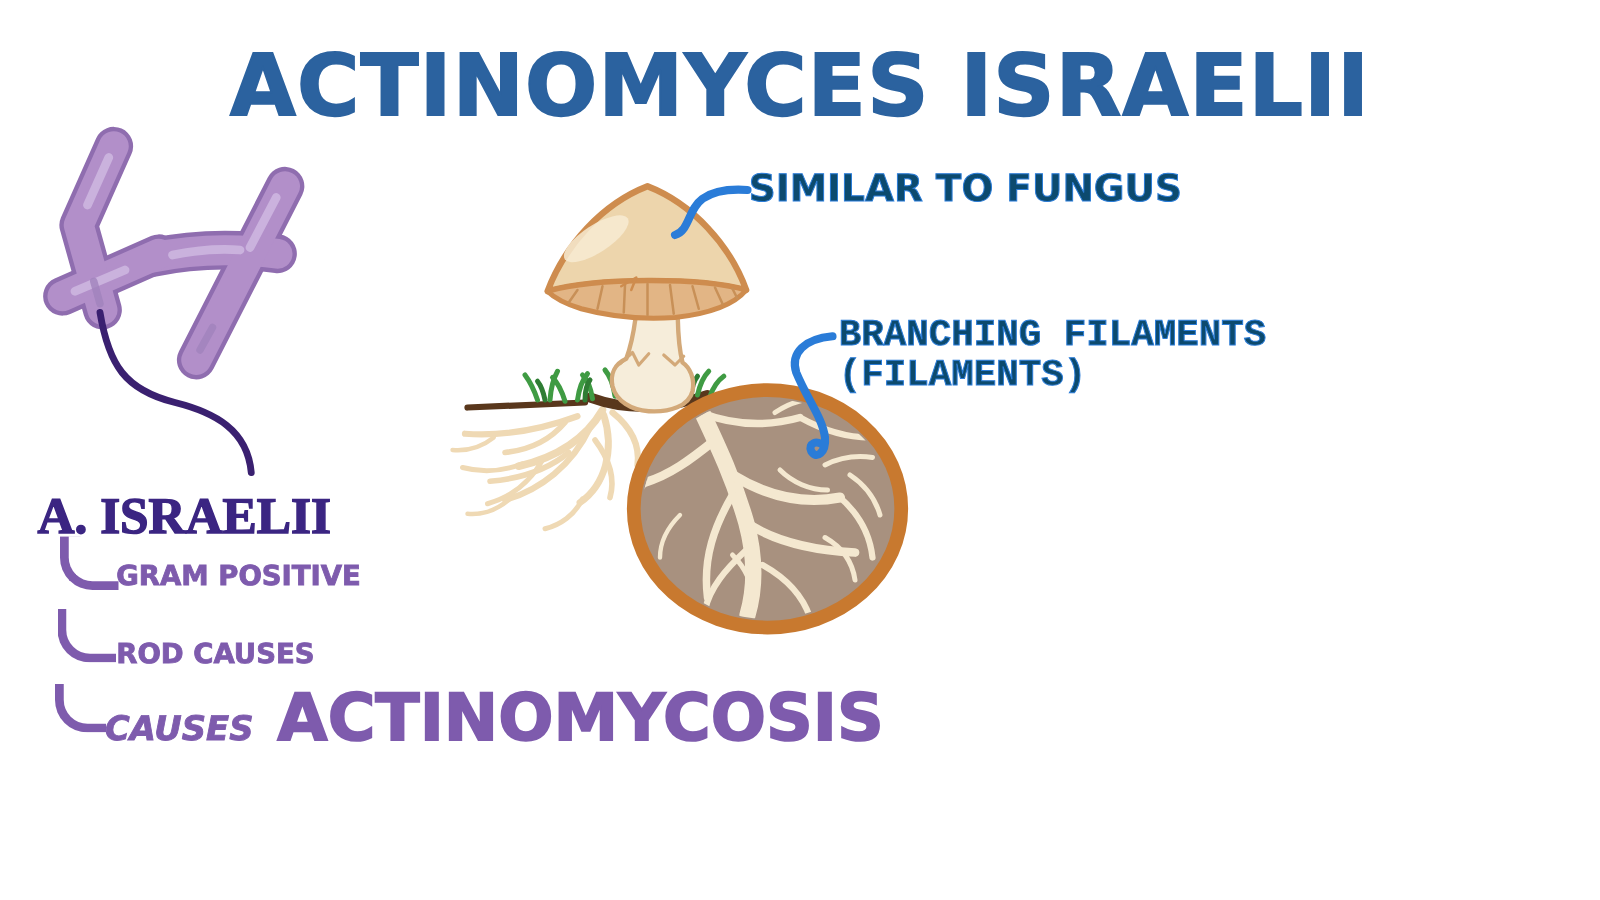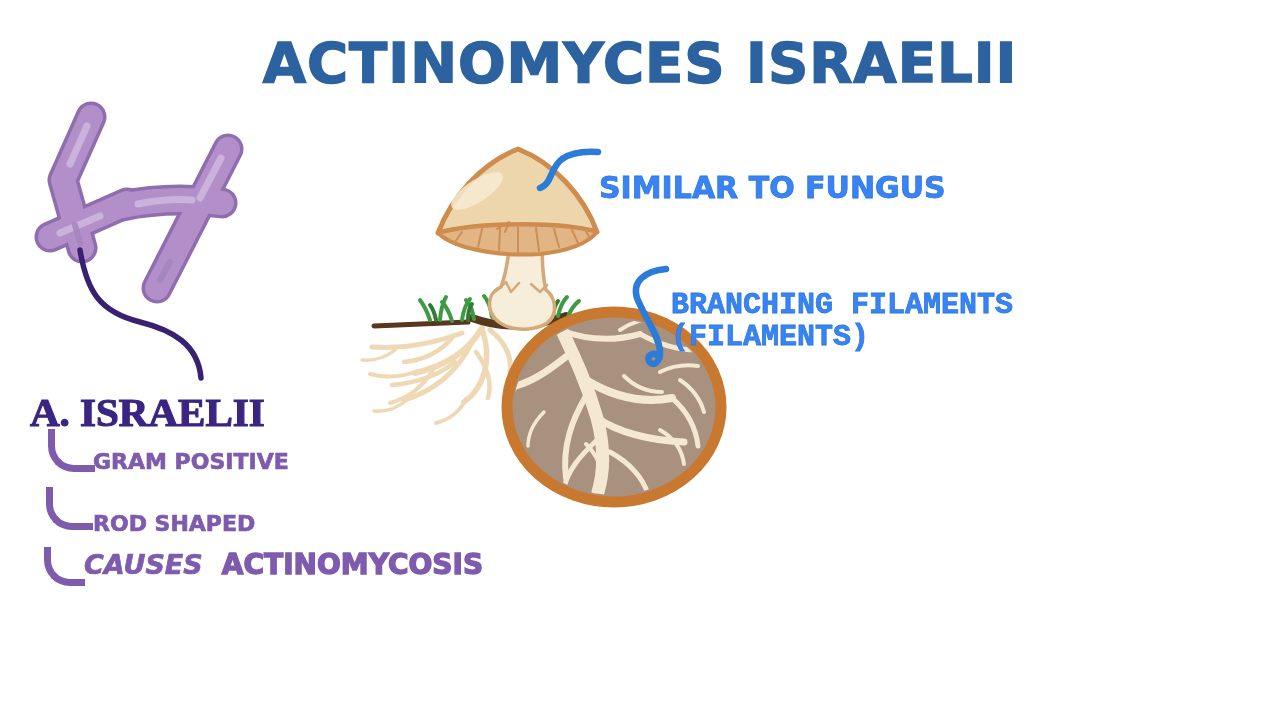--- a/index.html
+++ b/index.html
@@ -5,27 +5,27 @@
   html,body{margin:0;padding:0;}
   body{
     width:1280px;height:720px;position:relative;overflow:hidden;
     background:#ffffff;
     font-family:"DejaVu Sans","Liberation Sans",sans-serif;
   }
   .abs{position:absolute;}
   
   .title{
     left:0;top:30px;width:1280px;text-align:center;
-    font-size:56px;font-weight:800;letter-spacing:1px;
+    font-size:68px;font-weight:800;letter-spacing:1px;
     color:#2B629F;-webkit-text-stroke:1.5px #2B629F;
     white-space:nowrap;
   }
   .callout{
-    color:#3b82f6;font-weight:800;-webkit-text-stroke:0.8px #2A7CD8;
-    white-space:nowrap;line-height:1.05;margin-top:36px;
+    color:#0c4a6e;font-weight:800;-webkit-text-stroke:0.8px #2A7CD8;
+    white-space:nowrap;line-height:1.05;
   }
   .callout-fungus{left:599px;top:136px;font-size:30px;}
   .callout-filaments{left:671px;top:254px;font-size:30px;font-family:Liberation Mono, monospace;}
   .organism-name{
     left:30px;top:388px;font-size:41px;font-weight:800;
     color:#3B2582;-webkit-text-stroke:1.2px #3B2582;white-space:nowrap;font-family:Liberation Serif, serif;
   }
   .trait-text{
     color:#7E5BAD;font-weight:800;-webkit-text-stroke:0.7px #7E5BAD;
     white-space:nowrap;font-size:22px;
@@ -35,21 +35,21 @@
   .causes-row{left:84px;top:549px;white-space:nowrap;}
   .causes-prefix{
     display:inline-block;vertical-align:baseline;
     color:#7E5BAD;font-weight:800;-webkit-text-stroke:0.7px #7E5BAD;
     font-size:27px;
     font-style:italic;
   }
   .disease-name{
     display:inline-block;margin-left:14px;
     color:#7E5BAD;font-weight:800;-webkit-text-stroke:1.4px #7E5BAD;
-    font-size:28px;line-height:1;vertical-align:baseline;
+    font-size:52px;line-height:1;vertical-align:baseline;
   }
   
   .bullet-curve{
     border-left:7px solid #7E5BAD;border-bottom:7px solid #7E5BAD;
     border-bottom-left-radius:26px;
   }
   .bullet-1{left:48px;top:429px;width:40px;height:36px;}
   .bullet-2{left:46px;top:487px;width:40px;height:36px;}
   .bullet-3{left:44px;top:547px;width:34px;height:32px;}
   svg{display:block;}
@@ -204,19 +204,19 @@
   <div>BRANCHING FILAMENTS</div>
   <div>(FILAMENTS)</div>
 </div>
 
 <div class="abs organism-name">A. ISRAELII</div>
 
 <div class="abs bullet-curve bullet-1"></div>
 <div class="abs trait-text trait-gram">GRAM POSITIVE</div>
 
 <div class="abs bullet-curve bullet-2"></div>
-<div class="abs trait-text trait-rod">ROD SHAPED</div>
+<div class="abs trait-text trait-rod">ROD CAUSES</div>
 
 <div class="abs bullet-curve bullet-3"></div>
 <div class="abs causes-row">
   <span class="causes-prefix">CAUSES</span>
   <span class="disease-name">ACTINOMYCOSIS</span>
 </div>
 
 </body></html>

